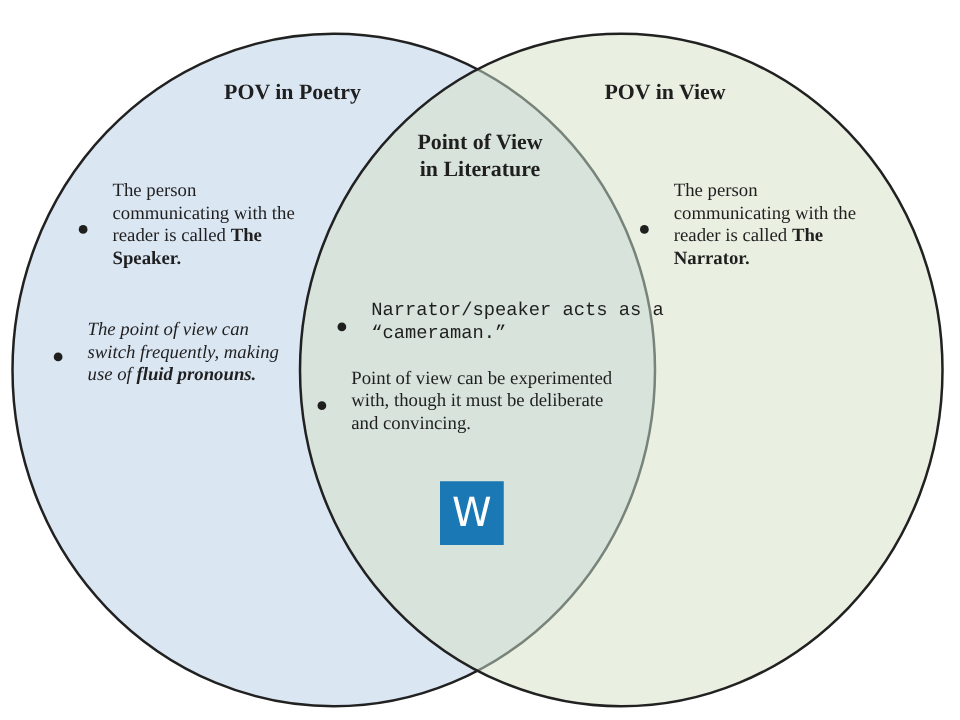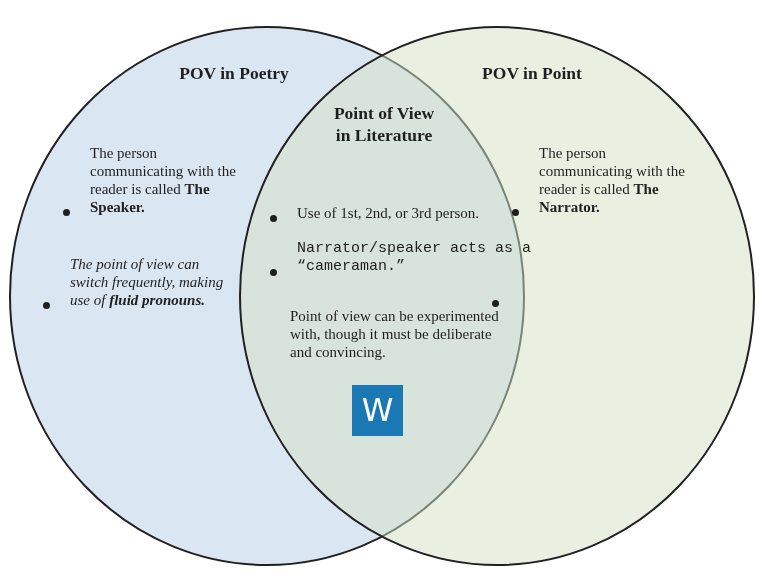--- a/index.html
+++ b/index.html
@@ -50,21 +50,21 @@
     font-size: 17.5px;
     line-height: 21px;
     white-space: pre-line;
   }
   .title-left  { left: 134px; top: 63px; }
   .title-right { left: 432px; top: 63px; }
   .title-center { left: 284px; top: 102px; line-height: 22px; }
   .item {
     position: absolute;
     display: flex;
-    align-items: flex-end;
+    align-items: center;
     font-size: 15px;
     line-height: 18px;
   }
   .dot {
     flex: none;
     width: 7px;
     height: 7px;
     border-radius: 50%;
     background: var(--text, #1f1f1f);
     margin-top: 6px;
@@ -104,48 +104,44 @@
       </clipPath>
     </defs>
     <ellipse class="venn-left" cx="267" cy="296" rx="257" ry="269"></ellipse>
     <ellipse class="venn-right-fill" cx="497" cy="296" rx="257" ry="269"></ellipse>
     <ellipse class="venn-overlap" cx="267" cy="296" rx="257" ry="269" clip-path="url(#clip-right)"></ellipse>
     <ellipse class="venn-overlap-arc" cx="267" cy="296" rx="257" ry="269" clip-path="url(#clip-right)"></ellipse>
     <ellipse class="venn-right-outline" cx="497" cy="296" rx="257" ry="269"></ellipse>
   </svg>
 
   <div class="title title-left">POV in Poetry</div>
-  <div class="title title-right">POV in Point</div>
+  <div class="title title-right">POV in View</div>
   <div class="title title-center">Point of View
 in Literature</div>
 
   <div class="item" style="left:63px; top:144px;">
     <span class="dot"></span>
     <div class="txt"><span>The person
 communicating with the
 reader is called </span><span class="bold">The
 Speaker.</span></div>
   </div>
   <div class="item" style="left:43px; top:255px;font-style:italic;">
     <span class="dot"></span>
     <div class="txt"><span>The point of view can
 switch frequently, making
 use of </span><span class="bold">fluid pronouns.</span></div>
   </div>
 
-  <div class="item" style="left:270px; top:204px;">
-    <span class="dot"></span>
-    <div class="txt"><span>Use of 1st, 2nd, or 3rd person.</span></div>
-  </div>
   <div class="item" style="left:270px; top:240px;font-family:Liberation Mono, monospace;">
     <span class="dot"></span>
     <div class="txt"><span>Narrator/speaker acts as a
 “cameraman.”</span></div>
   </div>
-  <div class="item" style="left:270px; top:294px;flex-direction:column;">
+  <div class="item" style="left:254px; top:294px;">
     <span class="dot"></span>
     <div class="txt"><span>Point of view can be experimented
 with, though it must be deliberate
 and convincing.</span></div>
   </div>
 
   <div class="item" style="left:512px; top:144px;">
     <span class="dot"></span>
     <div class="txt"><span>The person
 communicating with the

